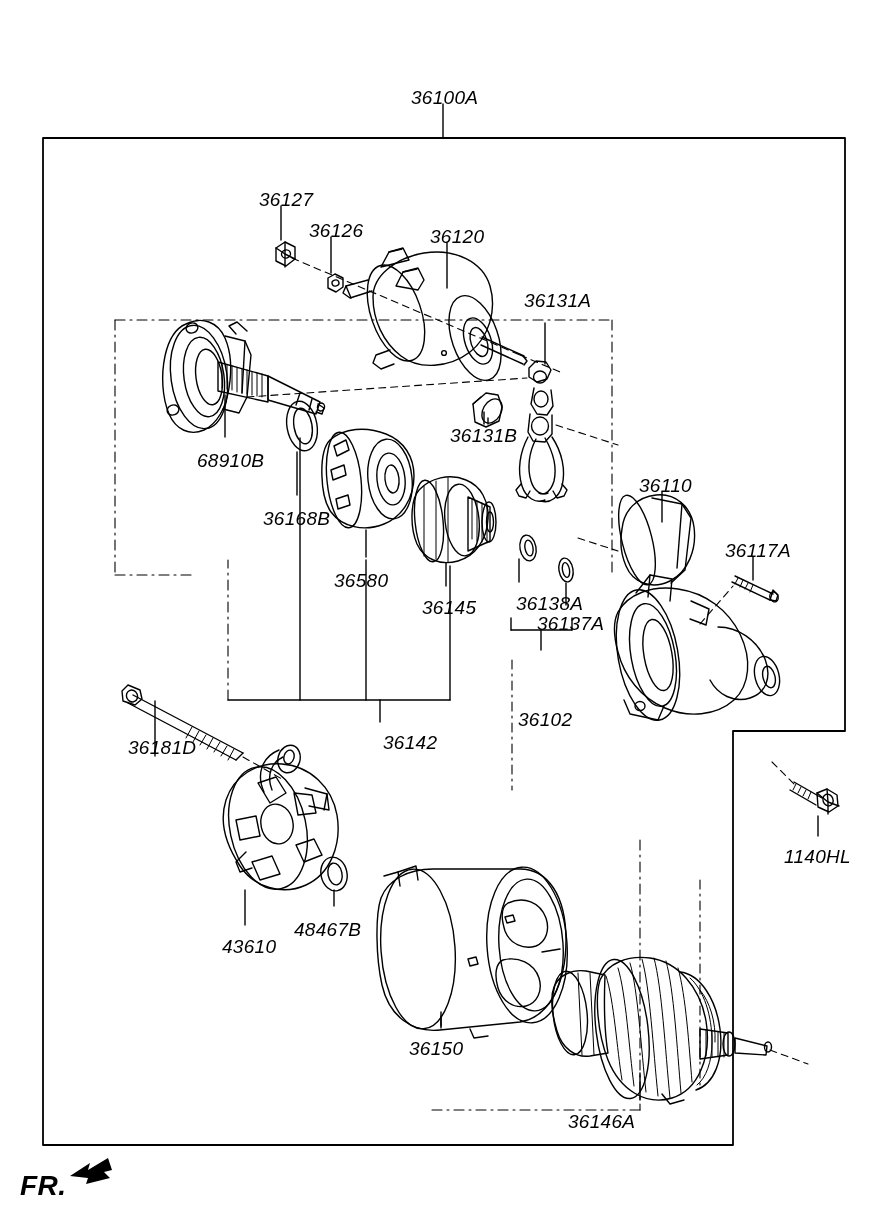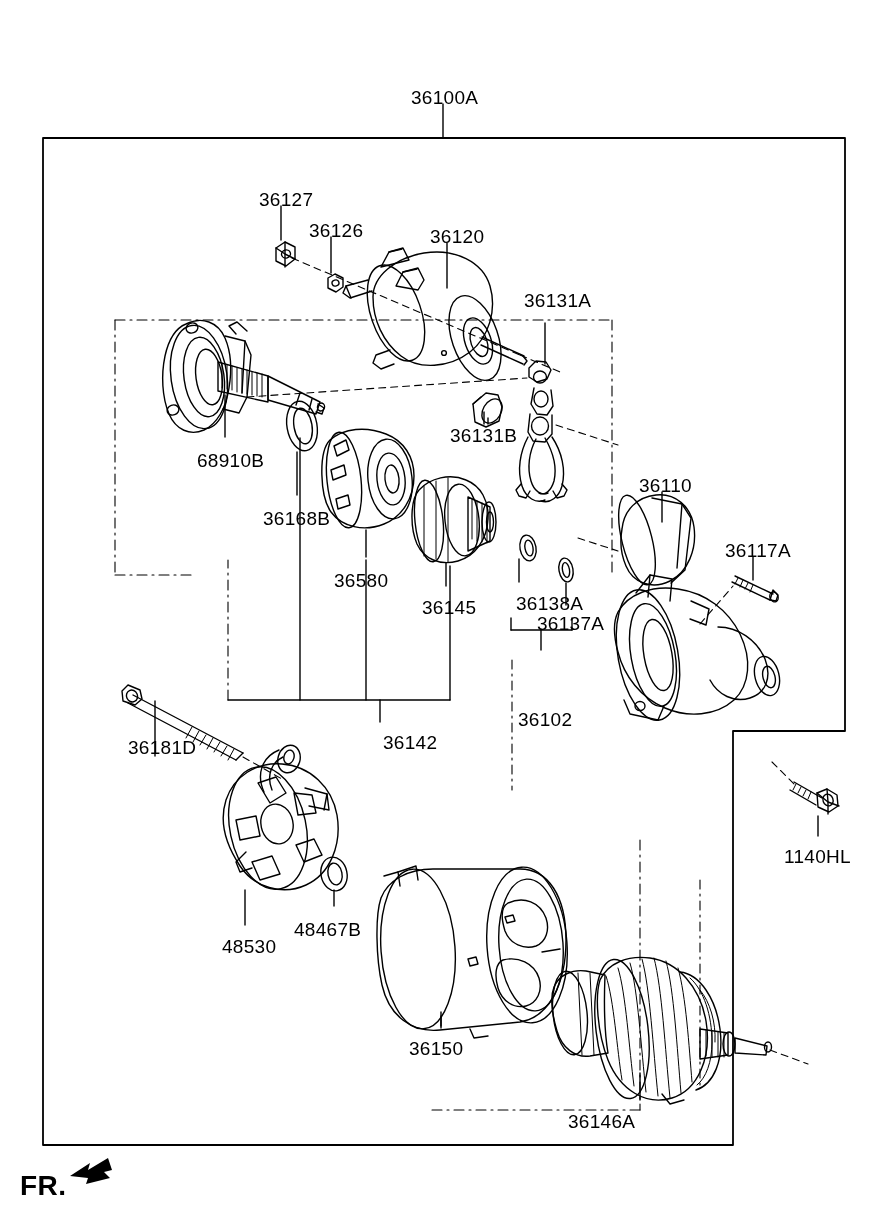--- a/index.html
+++ b/index.html
@@ -1,19 +1,19 @@
 <!DOCTYPE html>
 <html><head>
 <meta charset="utf-8">
 <title>Starter Parts Diagram</title>
 <style>
   html,body{margin:0;padding:0;background:#ffffff;}
   body{width:886px;height:1211px;position:relative;overflow:hidden;
        font-family:"Liberation Sans",sans-serif;color:#000;}
-  #stage{position:absolute;left:0;top:0;width:886px;height:1088px;}
+  #stage{position:absolute;left:0;top:0;width:886px;height:1088px;font-style:italic;}
   #stage svg{position:absolute;left:0;top:0;}
   .lbl{position:absolute;font-family:"Liberation Sans",sans-serif;
        font-size:19px;letter-spacing:0.3px;color:#000;white-space:nowrap;
        line-height:1;}
   .fr{position:absolute;font-size:28px;font-weight:bold;letter-spacing:0.5px;}
 </style>
 </head>
 <body>
 
 <div id="stage">
@@ -455,20 +455,20 @@
 <div class="lbl" style="left:334px;top:571px;">36580</div>
 <div class="lbl" style="left:422px;top:598px;">36145</div>
 <div class="lbl" style="left:492px;top:594px;margin-left:24px;">36138A</div>
 <div class="lbl" style="left:537px;top:614px;">36137A</div>
 <div class="lbl" style="left:518px;top:663px;margin-top:47px;">36102</div>
 <div class="lbl" style="left:639px;top:476px;">36110</div>
 <div class="lbl" style="left:725px;top:541px;">36117A</div>
 <div class="lbl" style="left:359px;top:733px;margin-left:24px;">36142</div>
 <div class="lbl" style="left:128px;top:738px;">36181D</div>
 <div class="lbl" style="left:784px;top:847px;">1140HL</div>
-<div class="lbl" style="left:222px;top:937px;">48530</div>
+<div class="lbl" style="left:222px;top:937px;">43610</div>
 <div class="lbl" style="left:294px;top:920px;">48467B</div>
 <div class="lbl" style="left:409px;top:1039px;">36150</div>
 <div class="lbl" style="left:568px;top:1112px;">36146A</div>
 
 <div class="fr" style="left:20px;top:1170px;">FR.</div>
 
 </div>
 
 </body></html>

